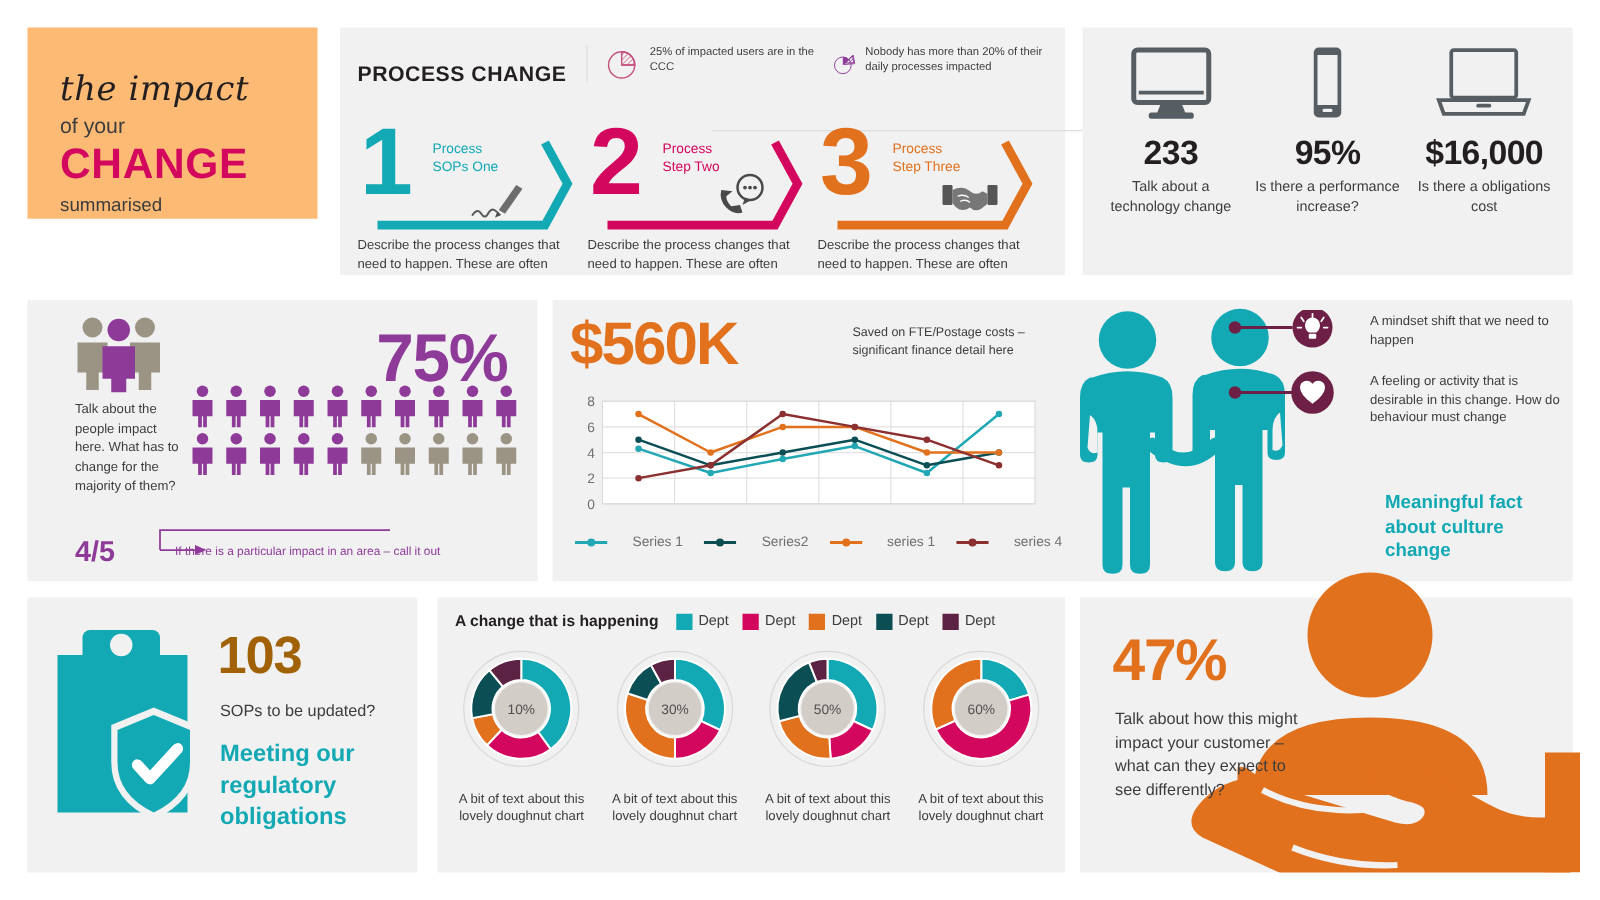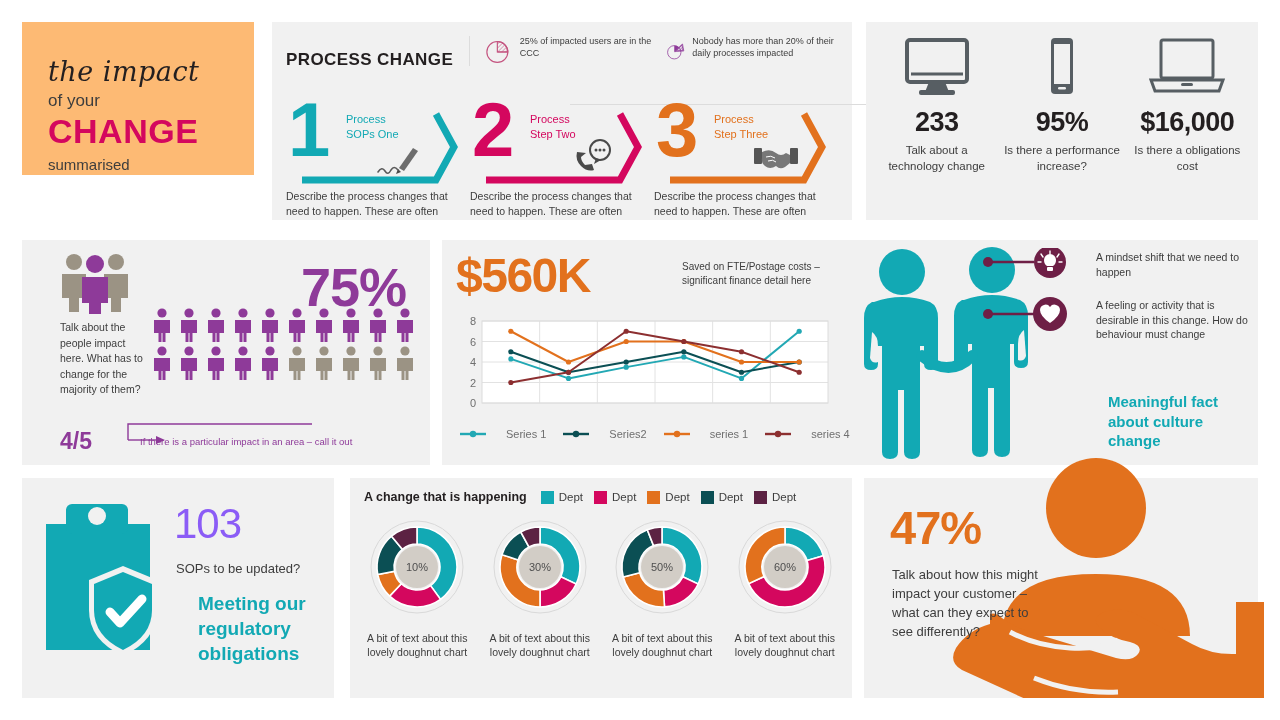--- a/index.html
+++ b/index.html
@@ -62,23 +62,23 @@
   .cp-legend{position:absolute;left:18px;top:188px;display:flex;gap:17px;align-items:center;}
   .lg{display:flex;align-items:center;gap:20px;font-size:11px;color:#6f6f6f;}
 
   
   #culturePanel{left:864px;top:240px;width:394px;height:225px;}
   .cu-cal{position:absolute;font-size:10.5px;line-height:1.4;color:#3d3d3d;}
   .cu-fact{position:absolute;left:244px;top:152px;width:148px;font-size:15px;font-weight:bold;line-height:1.3;color:#12a9b4;}
 
   
   #sopPanel{left:22px;top:478px;width:312px;height:220px;}
-  .sop-num{position:absolute;left:152px;top:22px;font-size:42px;font-weight:normal;color:#8b5cf6;letter-spacing:-1px;}
+  .sop-num{position:absolute;left:152px;top:22px;font-size:42px;font-weight:bold;color:#a16207;letter-spacing:-1px;}
   .sop-cap{position:absolute;left:154px;top:83px;font-size:13px;color:#3d3d3d;}
-  .sop-big{position:absolute;left:154px;top:113px;width:150px;font-size:19px;font-weight:bold;line-height:1.32;color:#12a9b4;margin-left:22px;}
+  .sop-big{position:absolute;left:154px;top:113px;width:150px;font-size:19px;font-weight:bold;line-height:1.32;color:#12a9b4;}
 
   
   #donutPanel{left:350px;top:478px;width:502px;height:220px;}
   .dn-head{display:flex;align-items:center;padding:12px 0 0 14px;gap:14px;}
   .dn-title{font-size:12.5px;font-weight:bold;color:#231f20;white-space:nowrap;}
   .dn-legend{display:flex;gap:11px;}
   .dn-lg{display:flex;align-items:center;gap:5px;font-size:11.5px;color:#3d3d3d;}
   .dn-sw{width:13px;height:13px;}
   .dn-row{display:flex;justify-content:space-around;margin-top:9px;padding:0 6px;}
   .dn-cell{width:112px;text-align:center;}

